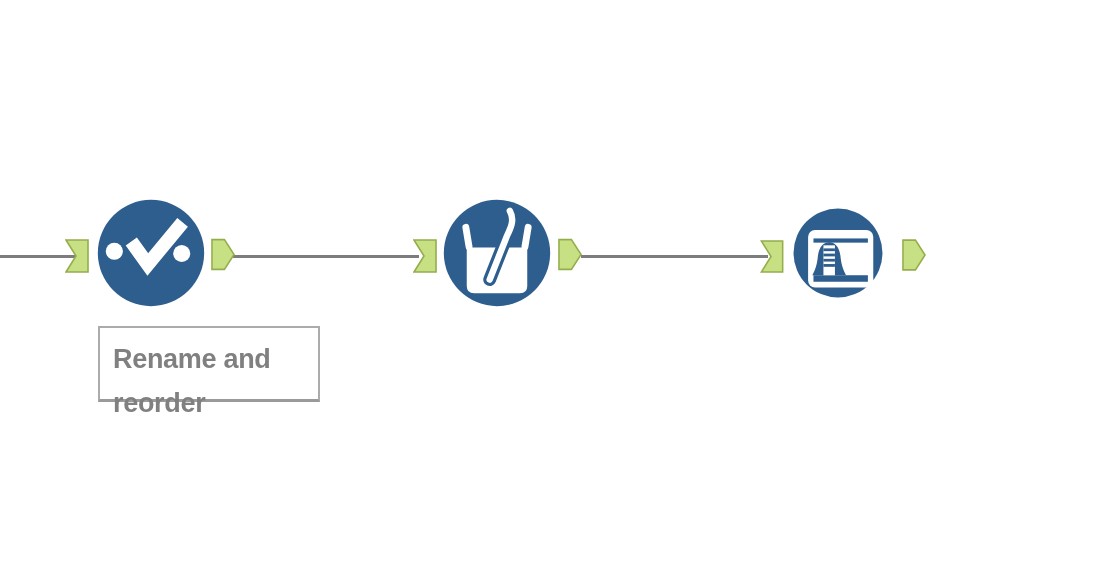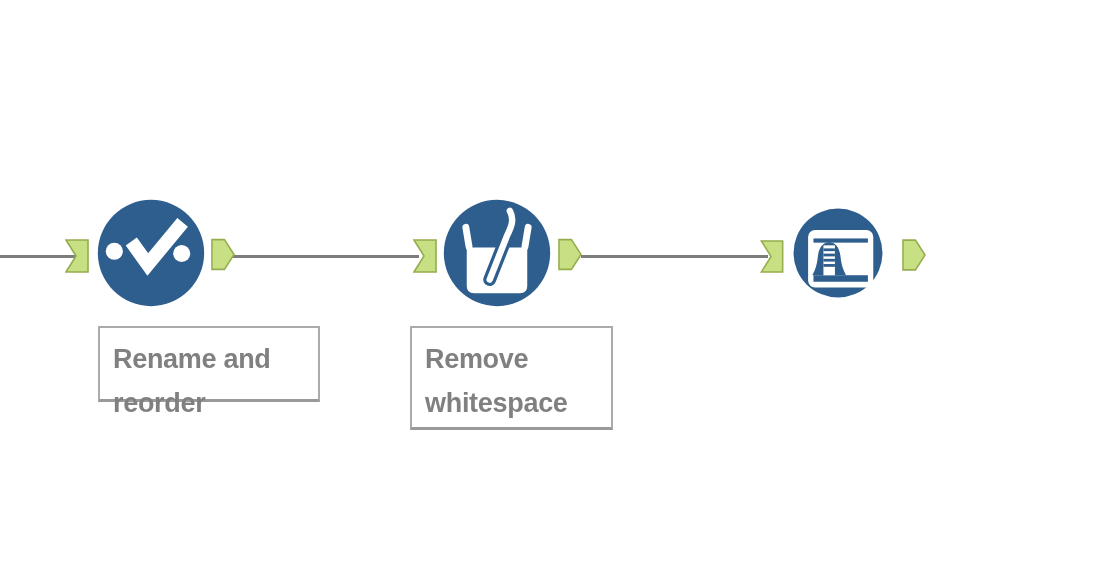--- a/index.html
+++ b/index.html
@@ -108,17 +108,14 @@
       <rect class="fb" x="41" y="74.4" width="15" height="3.6"></rect>
     </g>
   </svg>
   <svg class="anchor" id="tool3-out" viewBox="0 0 25 33">
     <polygon class="anchor-shape" points="1,1 14,1 24,16.5 14,32 1,32"></polygon>
   </svg>
 
   <div class="annotation" id="annotation-1">
     <span class="annotation-text">Rename and reorder</span>
   </div>
-  <div class="annotation" id="annotation-2">
-    <span class="annotation-text">Remove whitespace</span>
-  </div>
 
 </div>
 
 </body></html>

